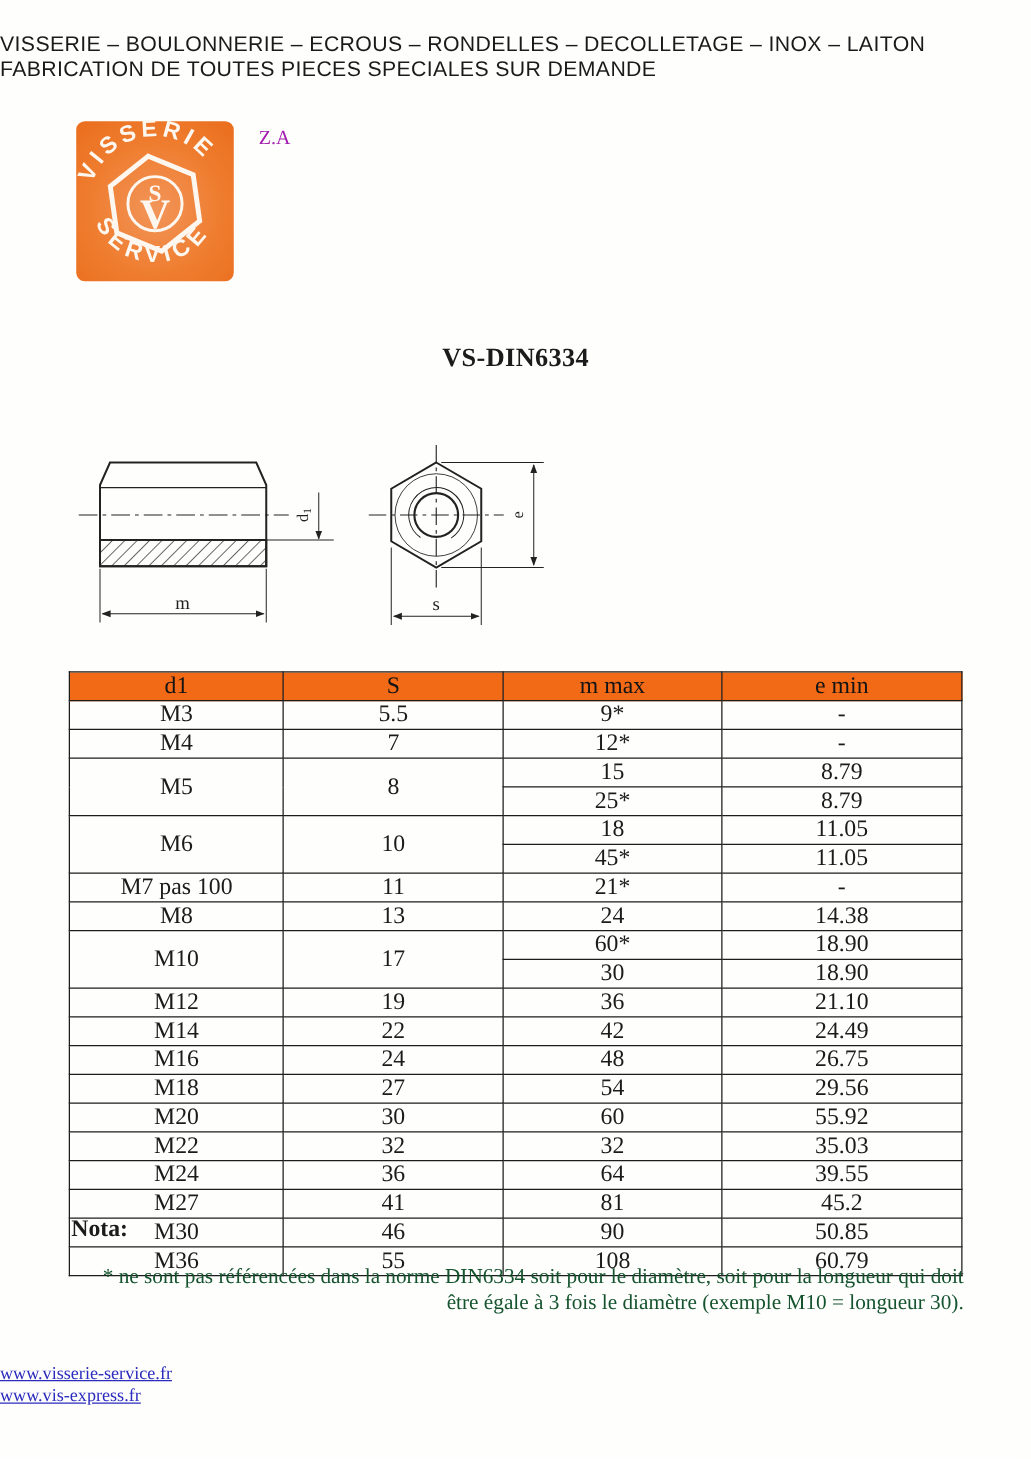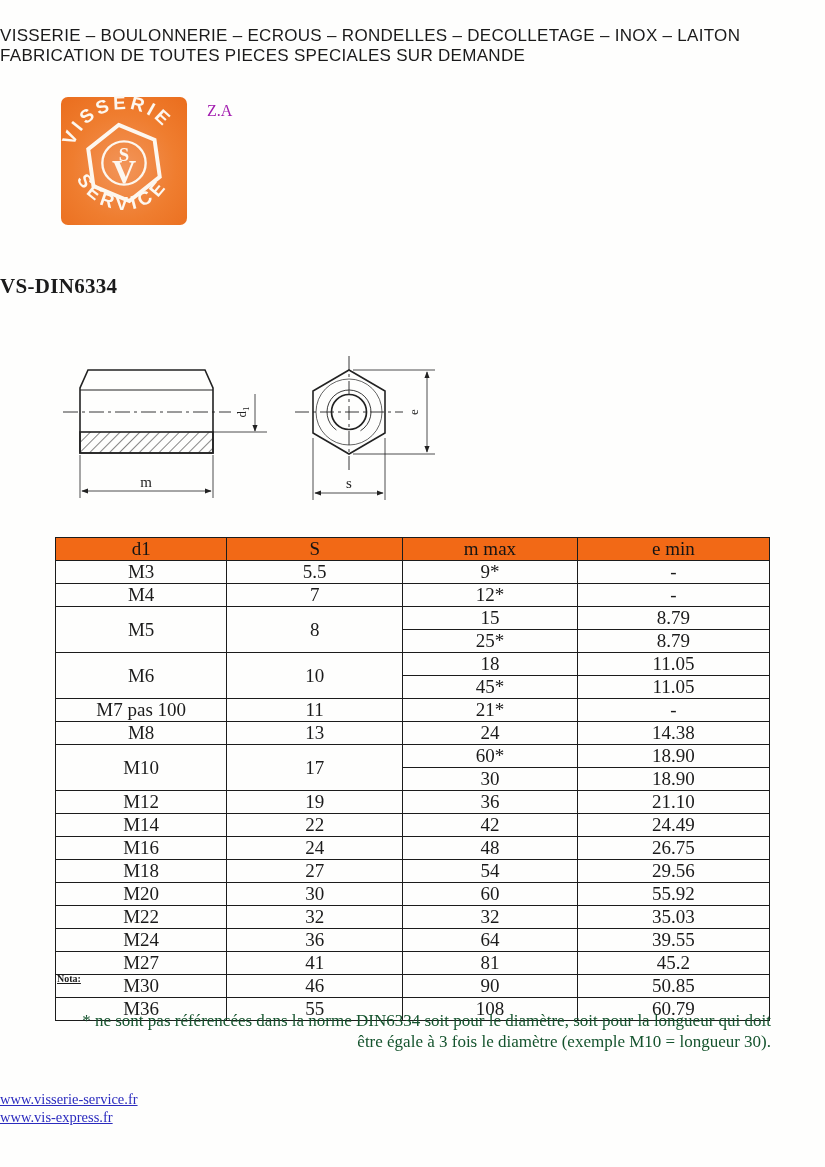--- a/index.html
+++ b/index.html
@@ -30,21 +30,21 @@
   
   .logo{position:absolute;left:60px;top:96px;width:128px;height:130px;}
   
   .address{
     position:absolute;left:207px;top:101px;
     font-size:16px;line-height:20px;color:#a21caf;
   }
   
   .doc-title{
     position:absolute;top:274px;left:0;width:100%;
-    text-align:left;font-weight:bold;font-size:21px;
+    text-align:center;font-weight:bold;font-size:21px;
     letter-spacing:0.3px;
   }
   
   .drawing{position:absolute;left:55px;top:348px;width:420px;height:170px;}
   .drawing text{font-family:"Liberation Serif", serif;fill:#222;}
   
   .spec-table-wrap{position:absolute;left:55px;top:537px;width:715px;}
   table.spec{
     width:100%;border-collapse:collapse;
     font-size:19px;
@@ -56,21 +56,21 @@
     padding:0;
   }
   table.spec th{
     background:var(--accent);
     height:22px;font-weight:normal;color:#141414;
   }
   table.spec td{height:19.65px;}
   
   .nota-heading{
     position:absolute;left:57px;top:973px;
-    font-size:10px;font-weight:bold;text-decoration:underline;
+    font-size:19px;font-weight:bold;
   }
   .nota-text{
     position:absolute;left:57px;top:1010px;width:714px;
     font-size:17px;line-height:21px;color:#14532d;text-align:right;
   }
   
   .footer-links{
     position:absolute;top:1090px;left:0;width:100%;
     font-size:14.5px;line-height:18px;
   }

